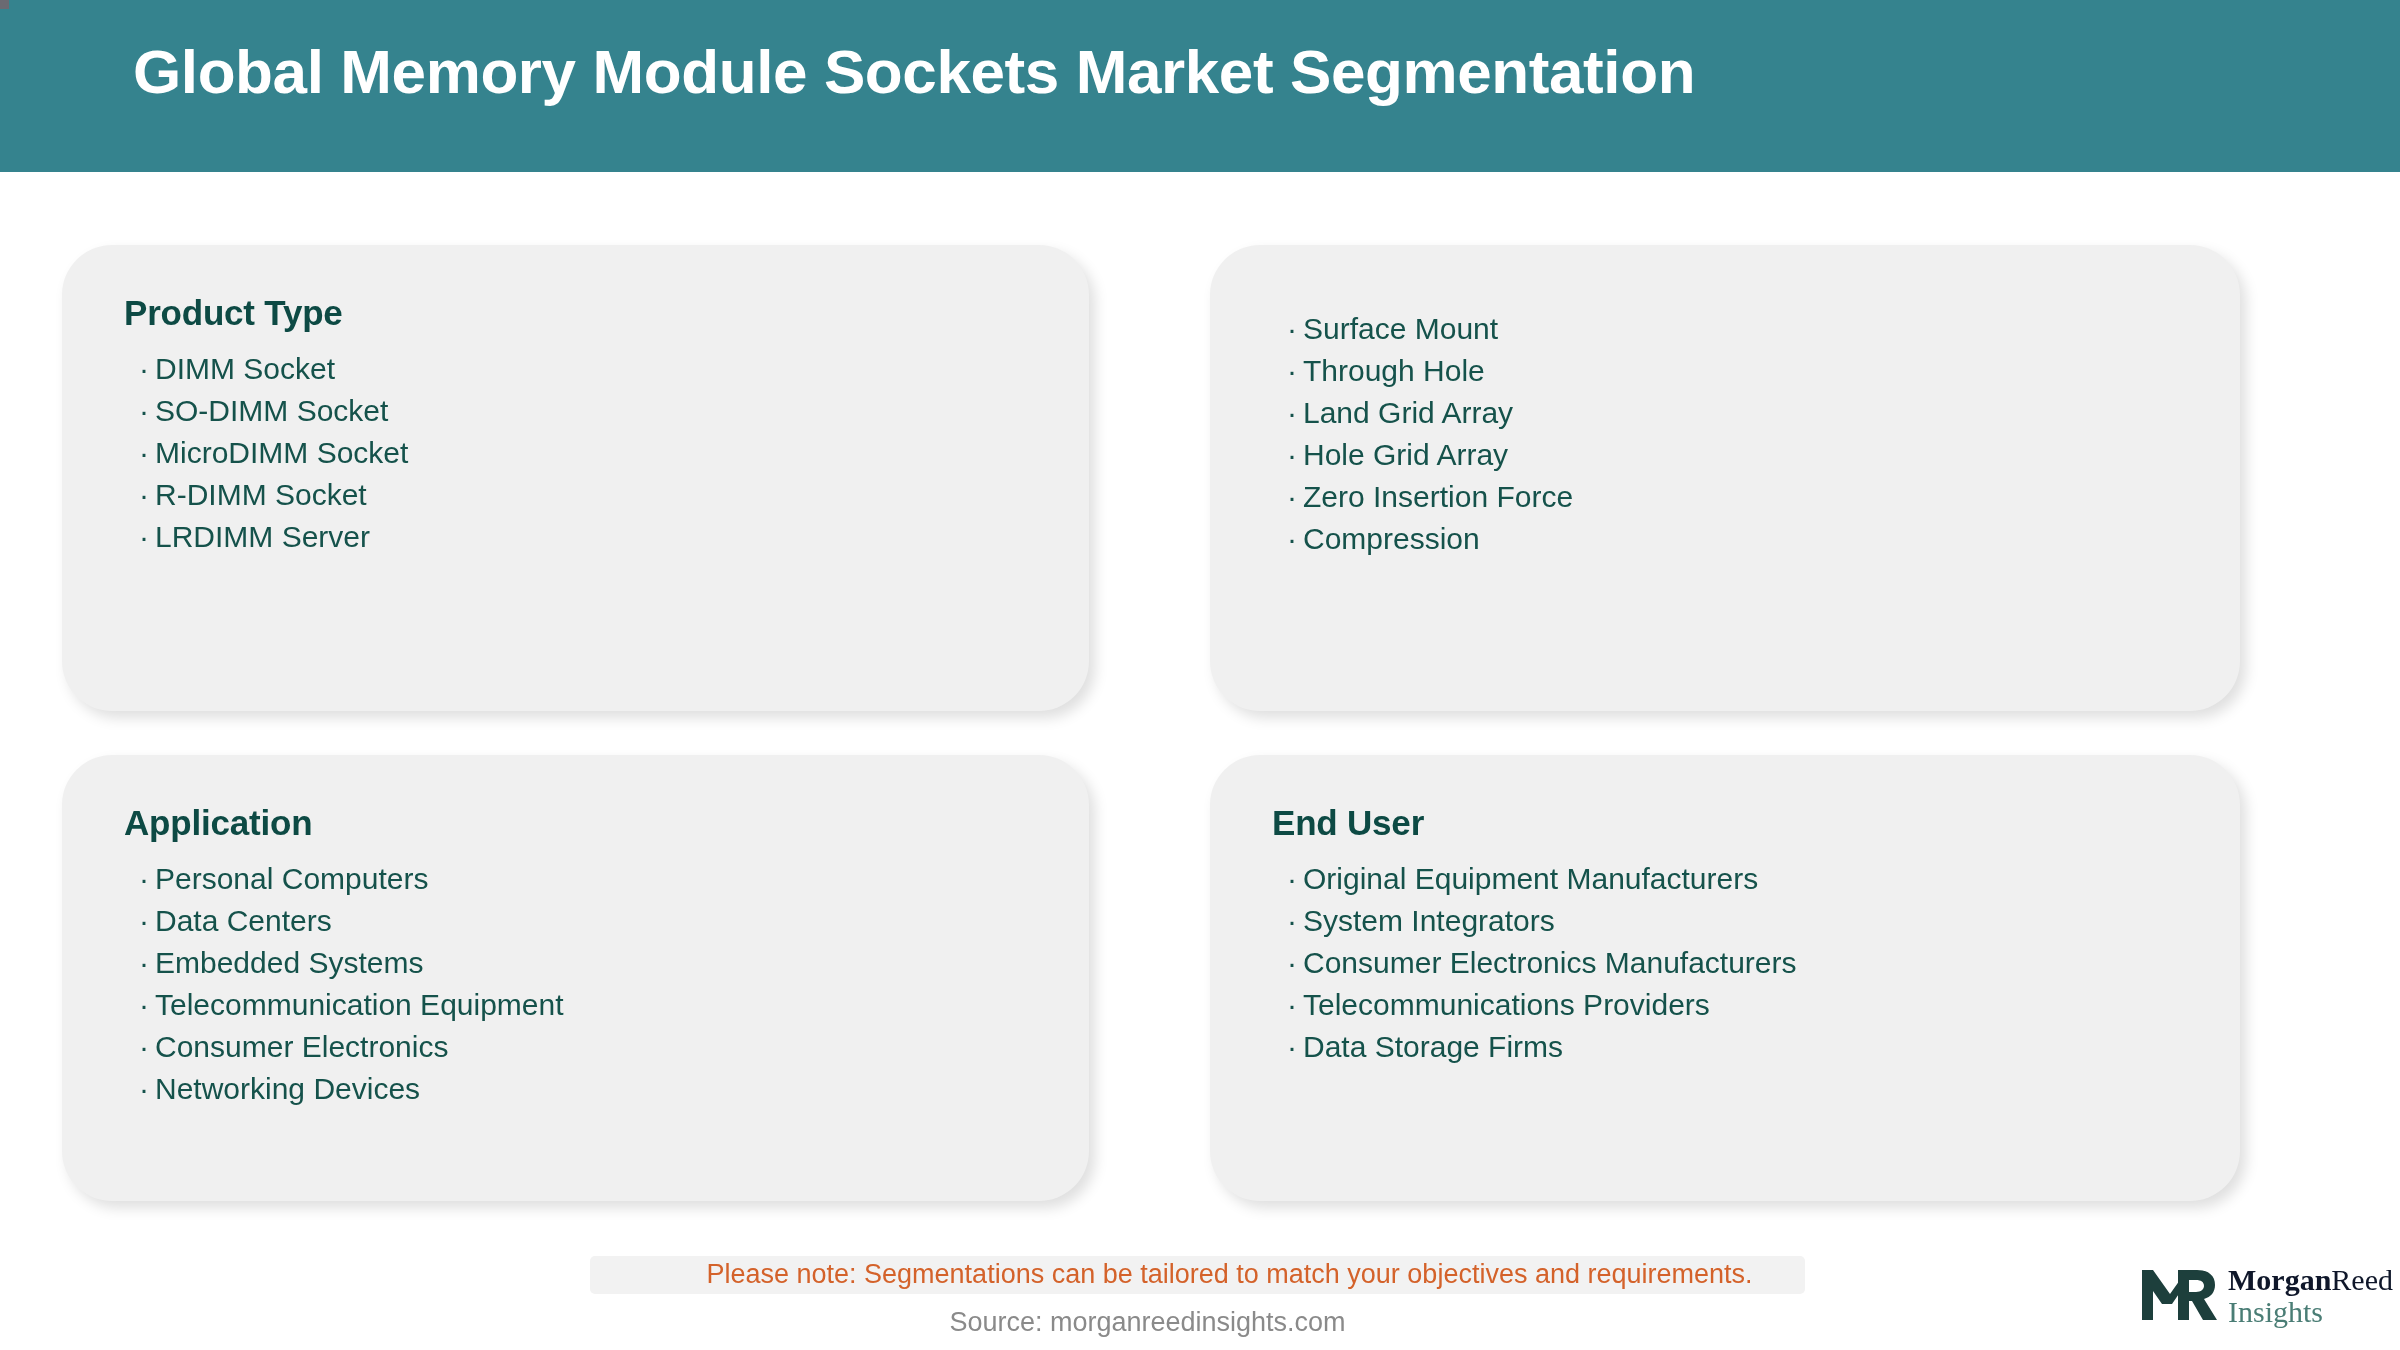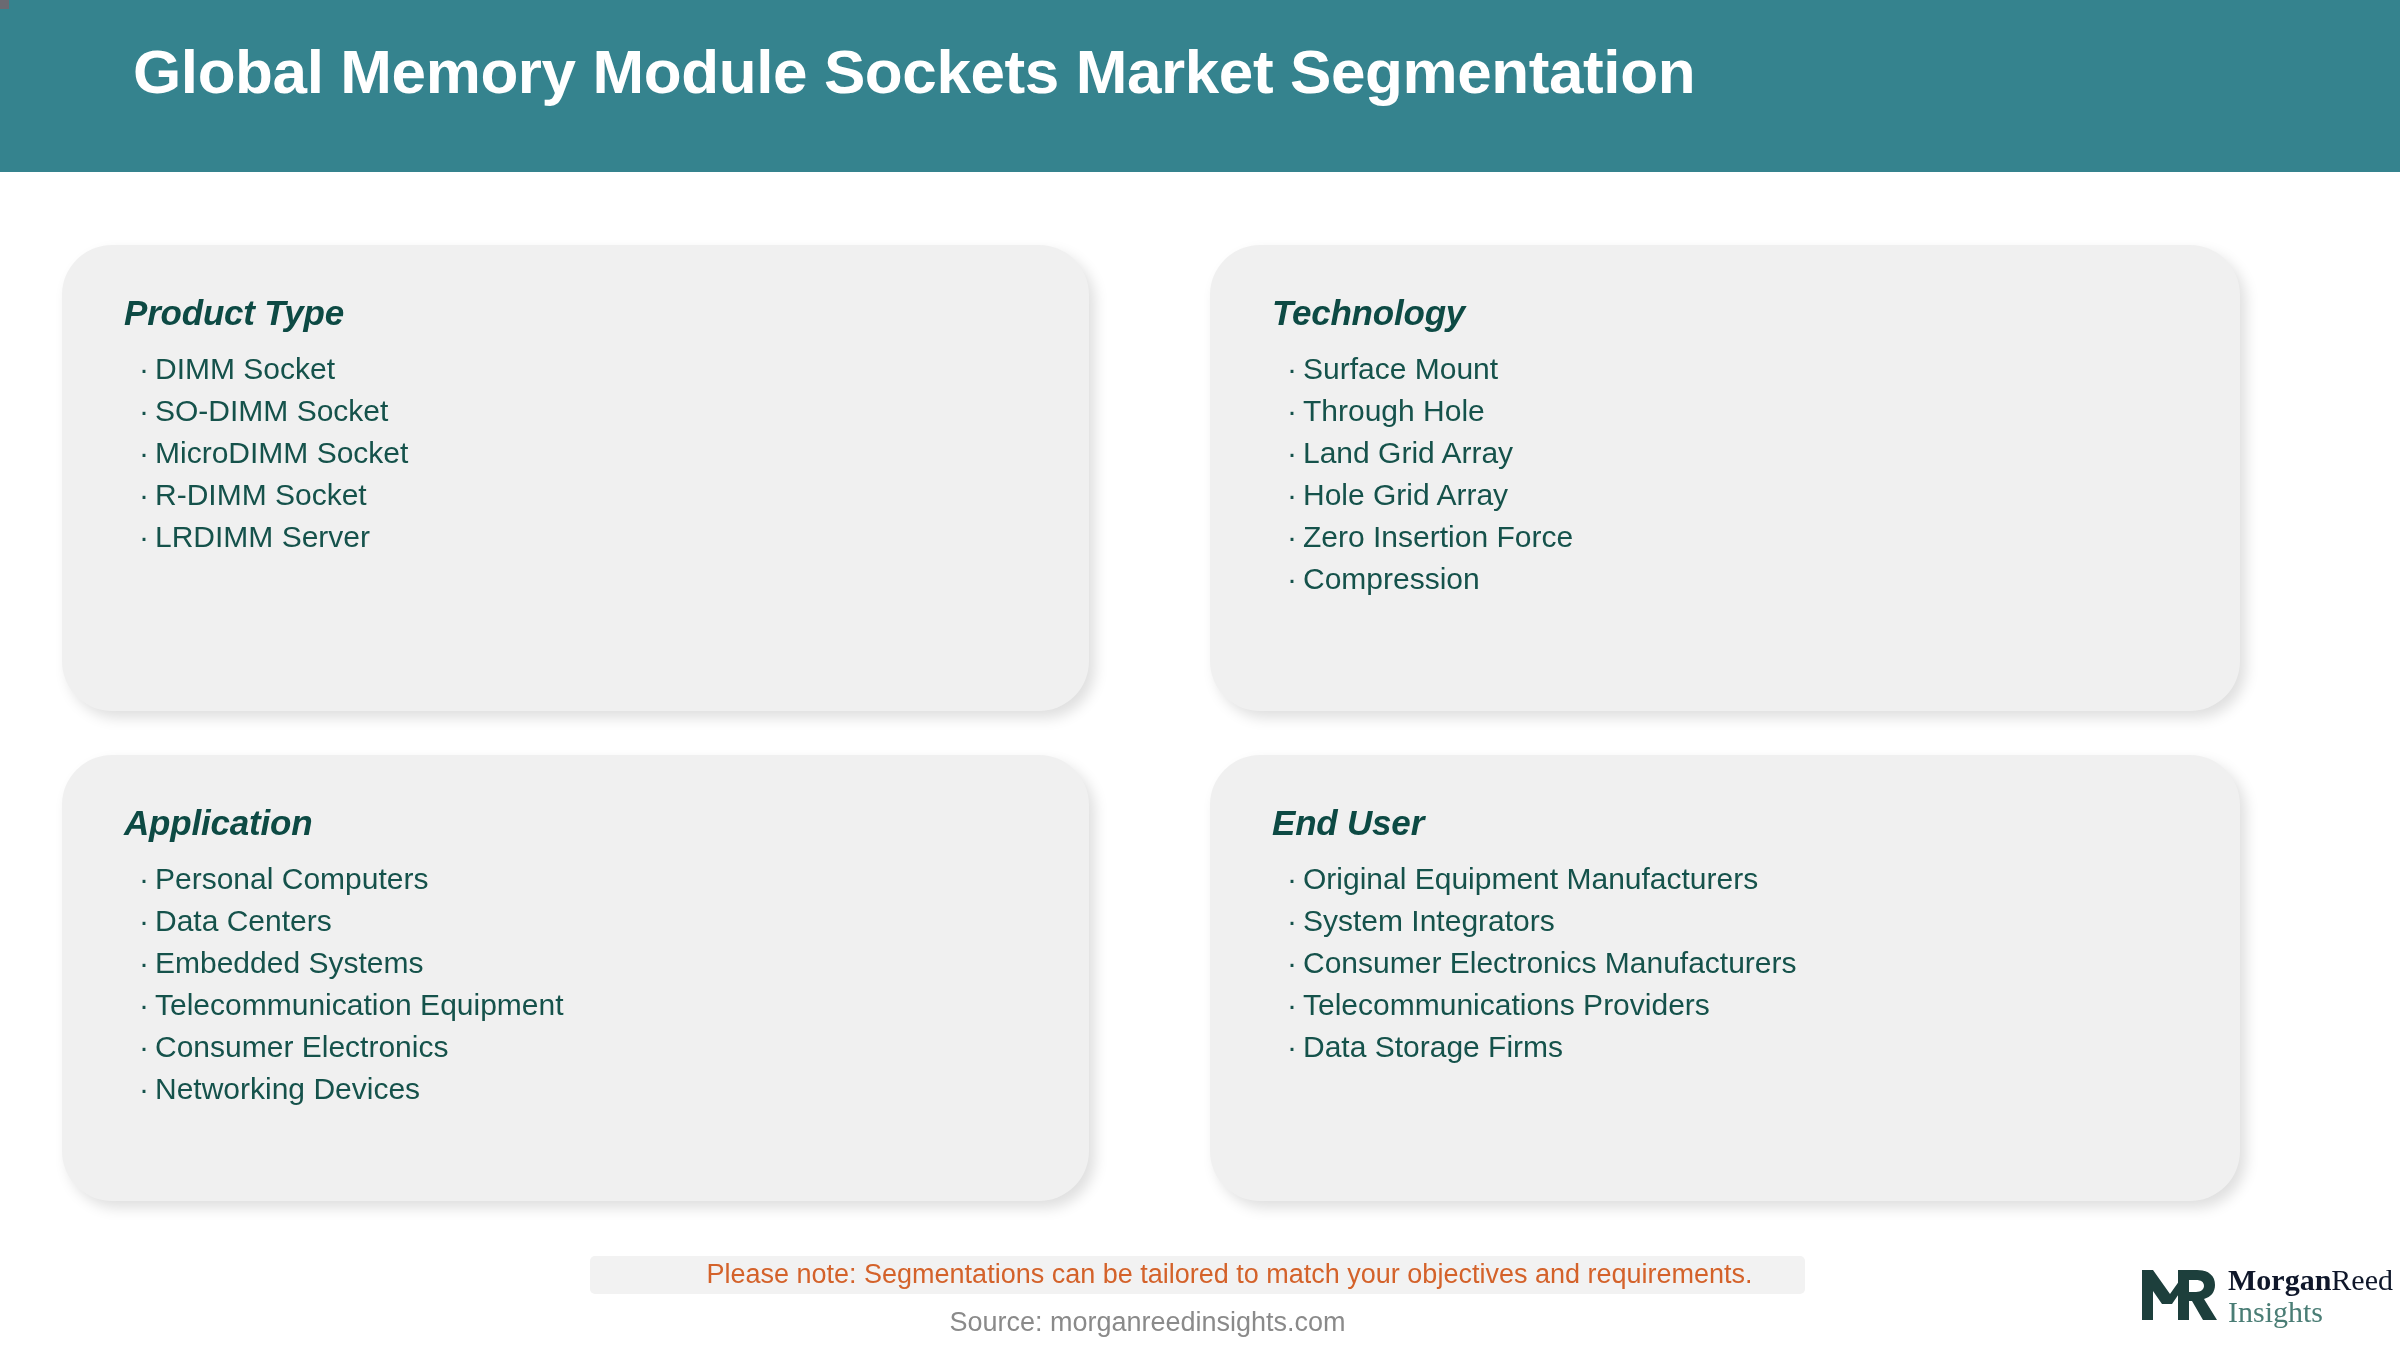--- a/index.html
+++ b/index.html
@@ -55,21 +55,20 @@
   #card-application  { left: 62px;   top: 755px;  width: 1027px; height: 446px; }
   #card-end-user     { left: 1210px; top: 755px;  width: 1030px; height: 446px; }
 
   .card-heading {
     font-size: 35px;
     font-weight: bold;
     color: #0d4a44;
     margin: 0 0 14px 0;
     letter-spacing: -0.2px;
     line-height: 1.15;
-    font-style: italic;
   }
   .card-list {
     list-style: none;
     margin: 15px;
     padding: 0;
   }
   .card-list li {
     font-size: 30px;
     color: #15524b;
     line-height: 42px;
@@ -155,21 +154,20 @@
   <ul class="card-list">
     <li><span class="bullet-dot">·</span><span>DIMM Socket</span></li>
     <li><span class="bullet-dot">·</span><span>SO-DIMM Socket</span></li>
     <li><span class="bullet-dot">·</span><span>MicroDIMM Socket</span></li>
     <li><span class="bullet-dot">·</span><span>R-DIMM Socket</span></li>
     <li><span class="bullet-dot">·</span><span>LRDIMM Server</span></li>
   </ul>
 </div>
 
 <div class="seg-card" id="card-technology">
-  <div class="card-heading">Technology</div>
   <ul class="card-list">
     <li><span class="bullet-dot">·</span><span>Surface Mount</span></li>
     <li><span class="bullet-dot">·</span><span>Through Hole</span></li>
     <li><span class="bullet-dot">·</span><span>Land Grid Array</span></li>
     <li><span class="bullet-dot">·</span><span>Hole Grid Array</span></li>
     <li><span class="bullet-dot">·</span><span>Zero Insertion Force</span></li>
     <li><span class="bullet-dot">·</span><span>Compression</span></li>
   </ul>
 </div>
 

